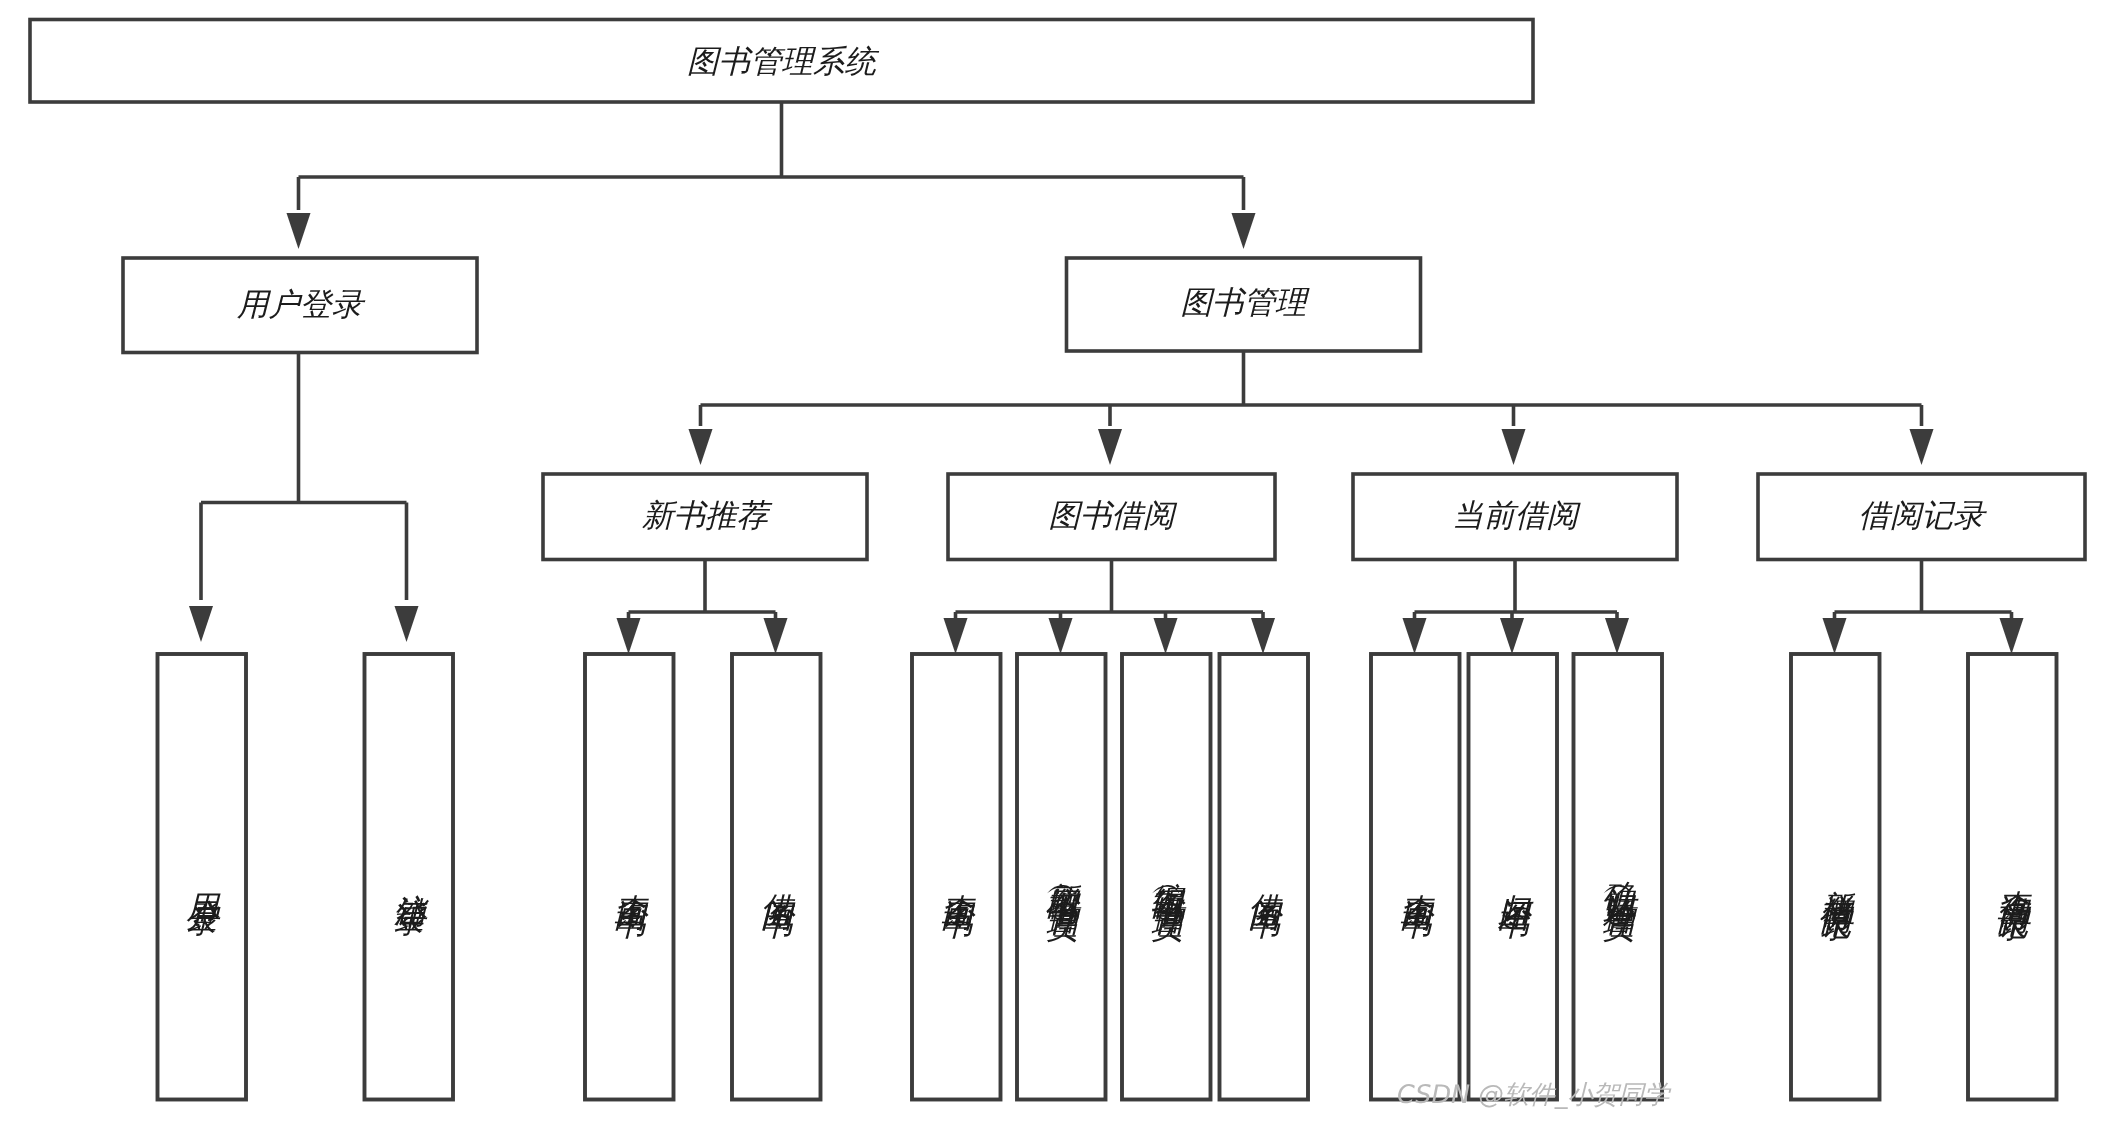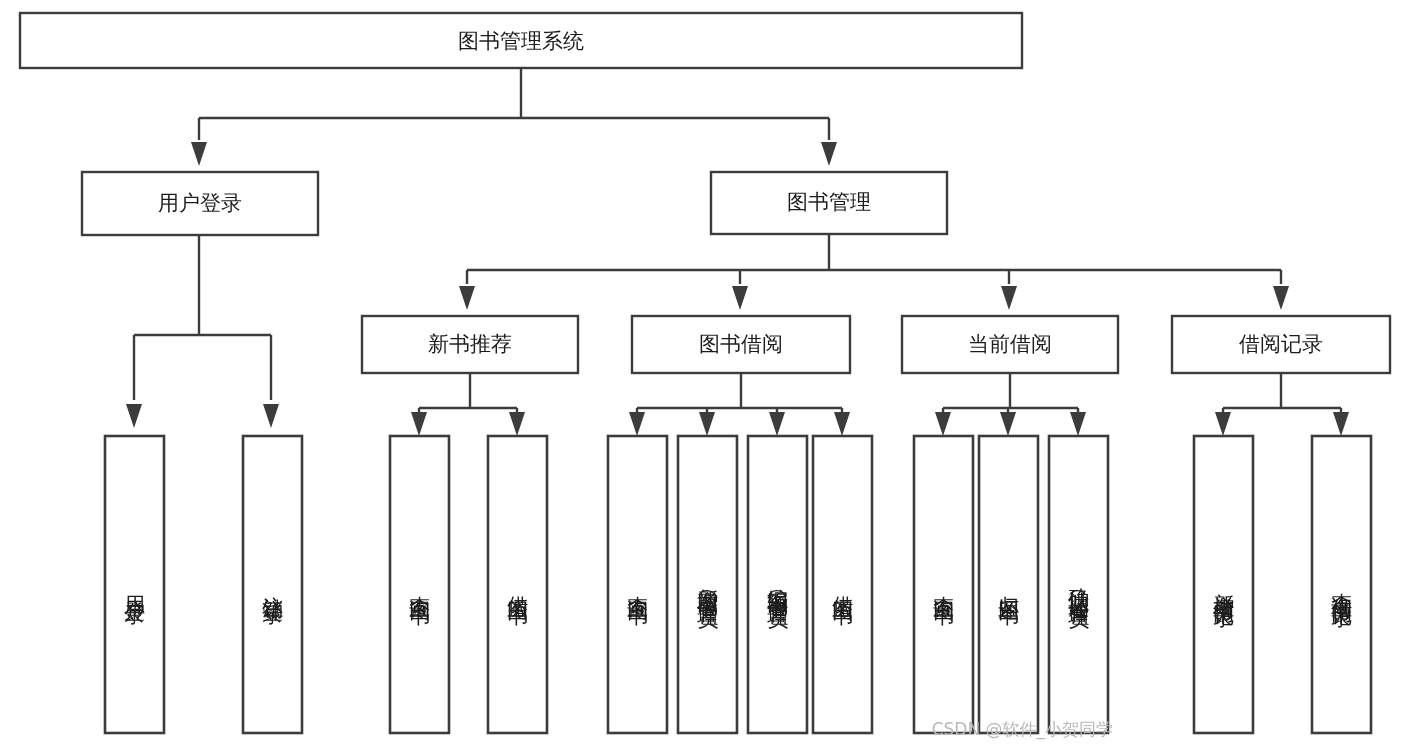--- a/index.html
+++ b/index.html
@@ -13,20 +13,21 @@
     font-family: "DejaVu Sans", "Liberation Sans", sans-serif;
     overflow: hidden;
     position: relative;
   }
   #diagram-root {
     position: absolute;
     left: 0;
     top: 0;
     width: 1123px;
     height: 747px;
+    font-style: italic;
   }
   svg.flow {
     display: block;
     width: 1405px;
     height: 747px;
   }
   .node-box {
     fill: #ffffff;
     stroke: #3c3c3c;
     stroke-width: 2.4;

